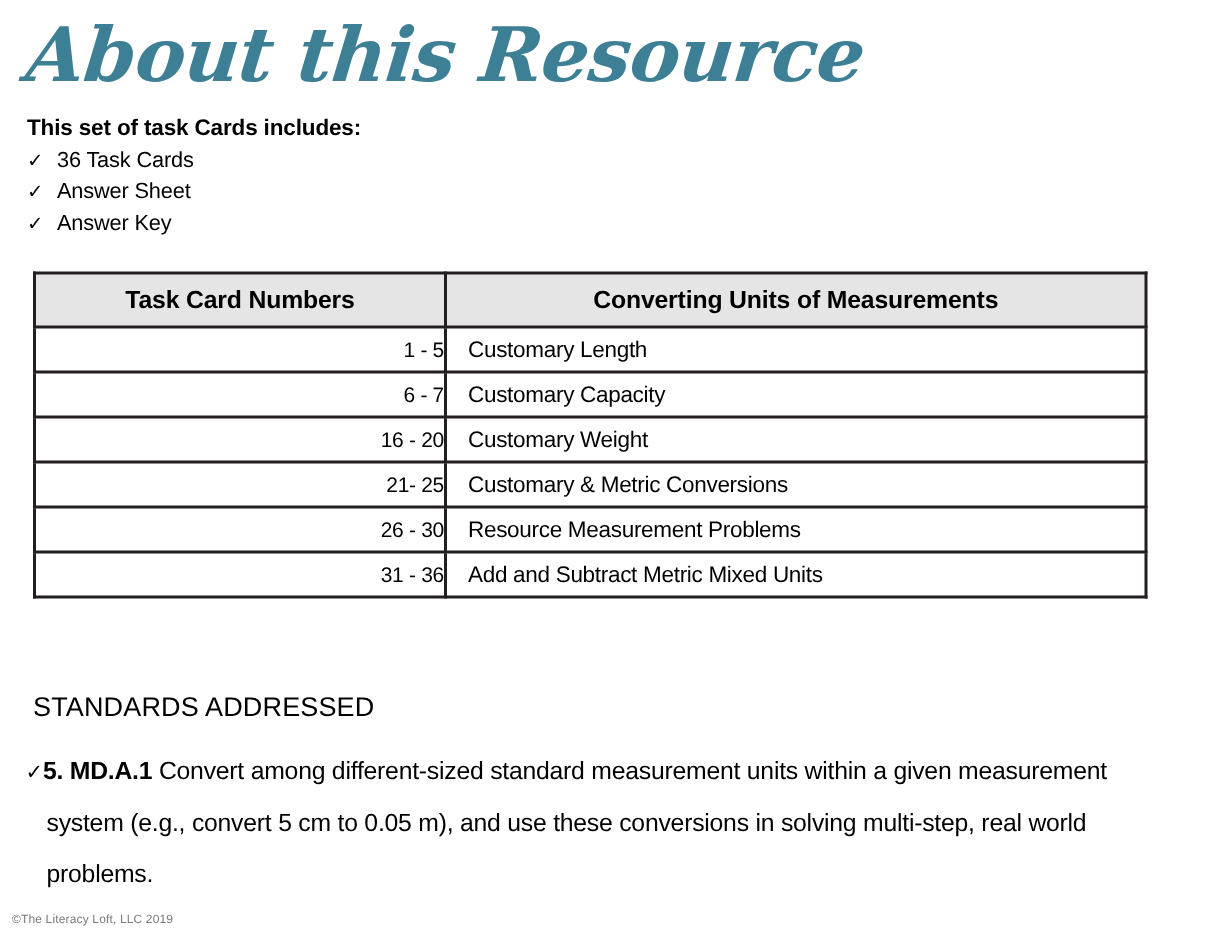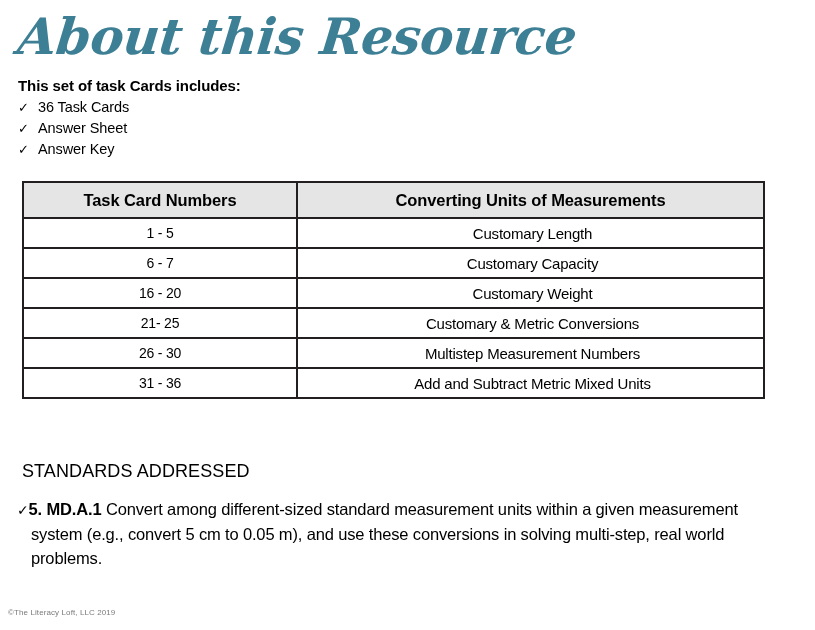--- a/index.html
+++ b/index.html
@@ -92,46 +92,46 @@
   }
   .res-table thead th {
     background: #e5e5e5;
     height: 34px;
     font-size: 16.5px;
     font-weight: bold;
     text-align: center;
     letter-spacing: -0.1px;
   }
   .res-table tbody td.num {
-    text-align: center;
+    text-align: right;
     font-size: 14px;
     margin-left: 41px;
   }
   .res-table tbody td.desc {
-    text-align: center;
-    padding-left: 4px;
+    text-align: left;
+    padding-left: 14px;
     font-size: 15px;
   }
 
   
   .standards-heading {
     position: absolute;
     left: 22px;
     top: 459px;
     font-size: 18px;
     letter-spacing: 0.1px;
     line-height: 24px;
   }
   .standard-item {
     position: absolute;
     left: 17px;
     top: 497px;
     width: 760px;
     font-size: 16.5px;
-    line-height: 24px;
+    line-height: 34px;
     letter-spacing: -0.15px;
   }
   .standard-item .body {
     display: block;
     text-indent: -14px;
     padding-left: 14px;
   }
   .standard-item .tick {
     font-family: "DejaVu Sans", sans-serif;
     font-size: 14px;
@@ -197,21 +197,21 @@
     <tr>
       <td class="num">16 - 20</td>
       <td class="desc">Customary Weight</td>
     </tr>
     <tr>
       <td class="num">21- 25</td>
       <td class="desc">Customary &amp; Metric Conversions</td>
     </tr>
     <tr>
       <td class="num">26 - 30</td>
-      <td class="desc">Multistep Measurement Numbers</td>
+      <td class="desc">Resource Measurement Problems</td>
     </tr>
     <tr>
       <td class="num">31 - 36</td>
       <td class="desc">Add and Subtract Metric Mixed Units</td>
     </tr>
   </tbody>
 </table>
 
 <div class="standards-heading">STANDARDS ADDRESSED</div>
 

